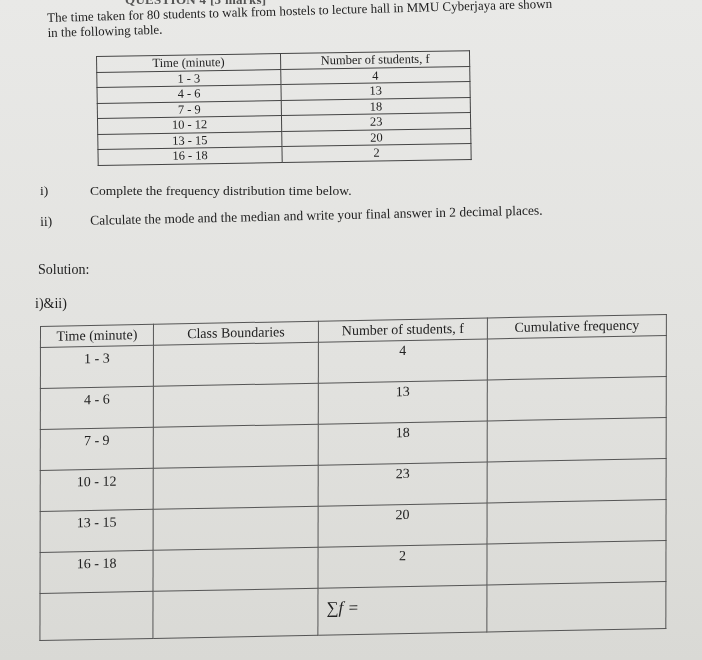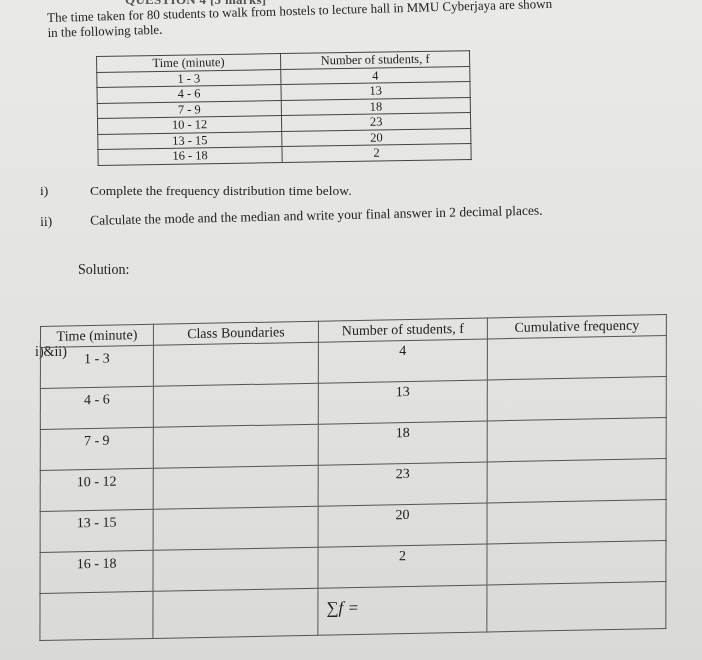--- a/index.html
+++ b/index.html
@@ -30,22 +30,22 @@
   }
   .t1 .c1 { width:183px; }
   .t1 .c2 { width:188px; }
   .q {
     position:absolute; font-size:13.5px;
   }
   .q .num { position:absolute; left:0; top:0; }
   .q .txt { position:absolute; left:50px; top:0; white-space:nowrap; }
   .q1 { left:40px; top:183px; width:600px; }
   .q2 { left:40px; top:214px; width:620px; transform: rotate(-1.3deg); transform-origin:left top; }
-  .sol { position:absolute; left:38px; top:262px; font-size:14px;margin-left:40px; }
-  .part { position:absolute; left:35px; top:296px; font-size:14px;margin-top:48px; }
+  .sol { position:absolute; left:38px; top:262px; font-size:14px; }
+  .part { position:absolute; left:35px; top:296px; font-size:14px; }
   .t2 {
     position:absolute; left:40px; top:326px;
     transform: rotate(-1.1deg) skewX(-1.2deg); transform-origin:left top;
     font-size:14px;
   }
   .t2 td, .t2 th {
     border:1px solid #555; padding:0; text-align:center; vertical-align:top; font-weight:normal;
   }
   .t2 th { height:20px; line-height:20px; white-space:nowrap; }
   .t2 td { height:36px; padding-top:2px; }

